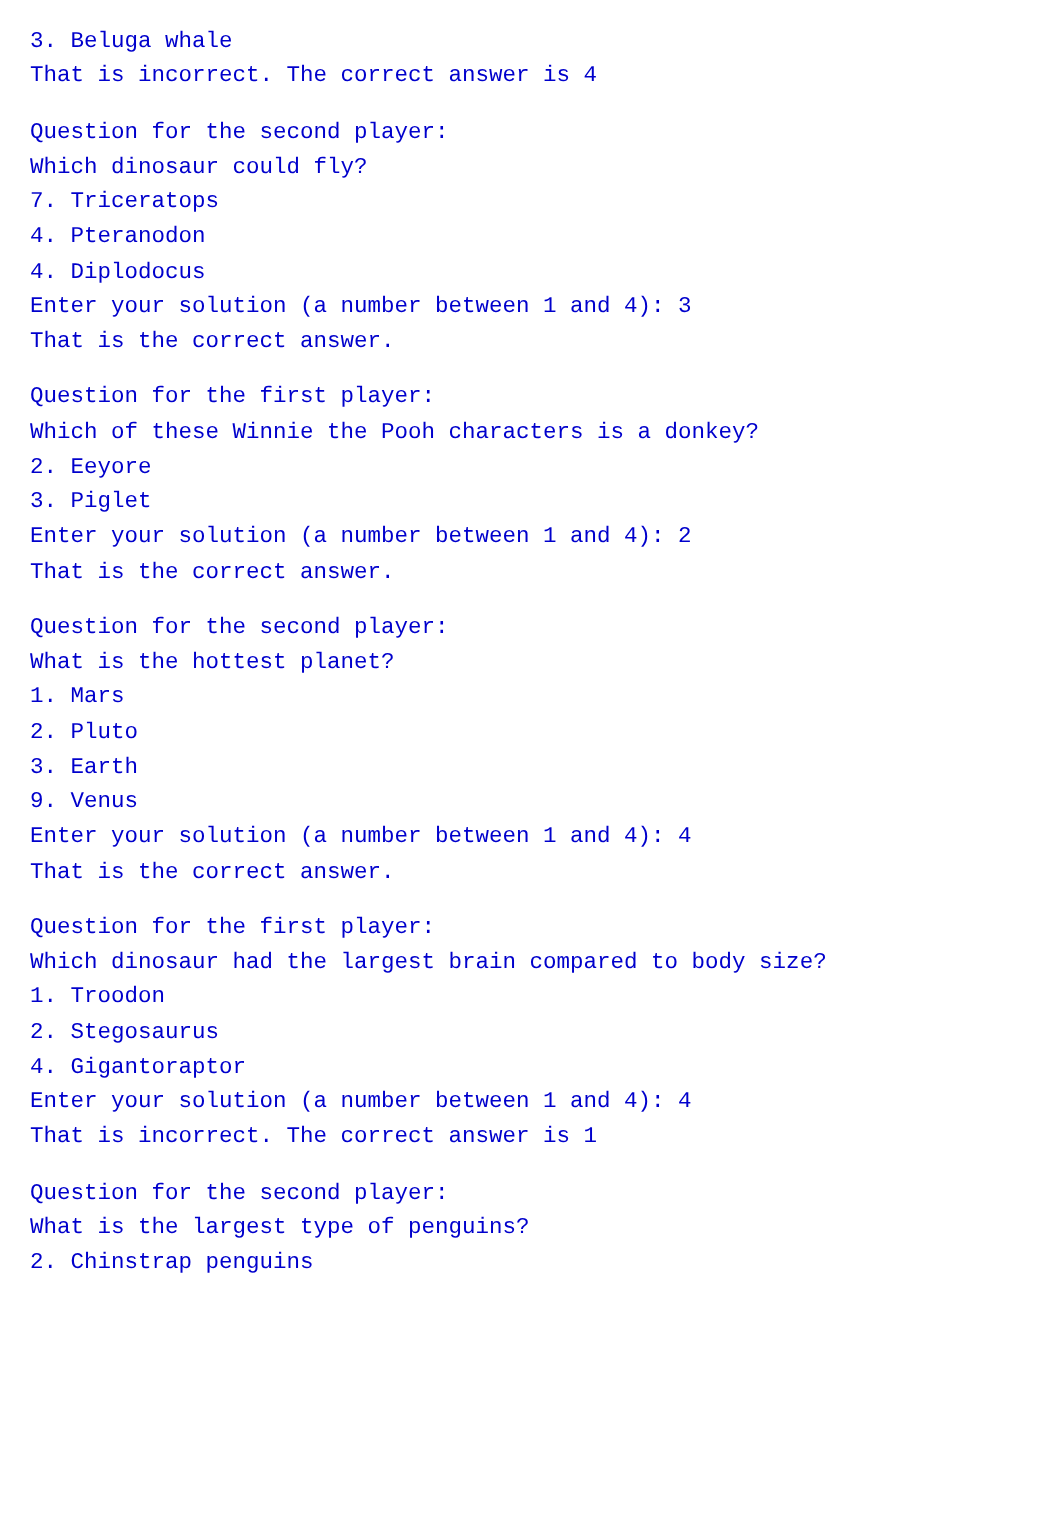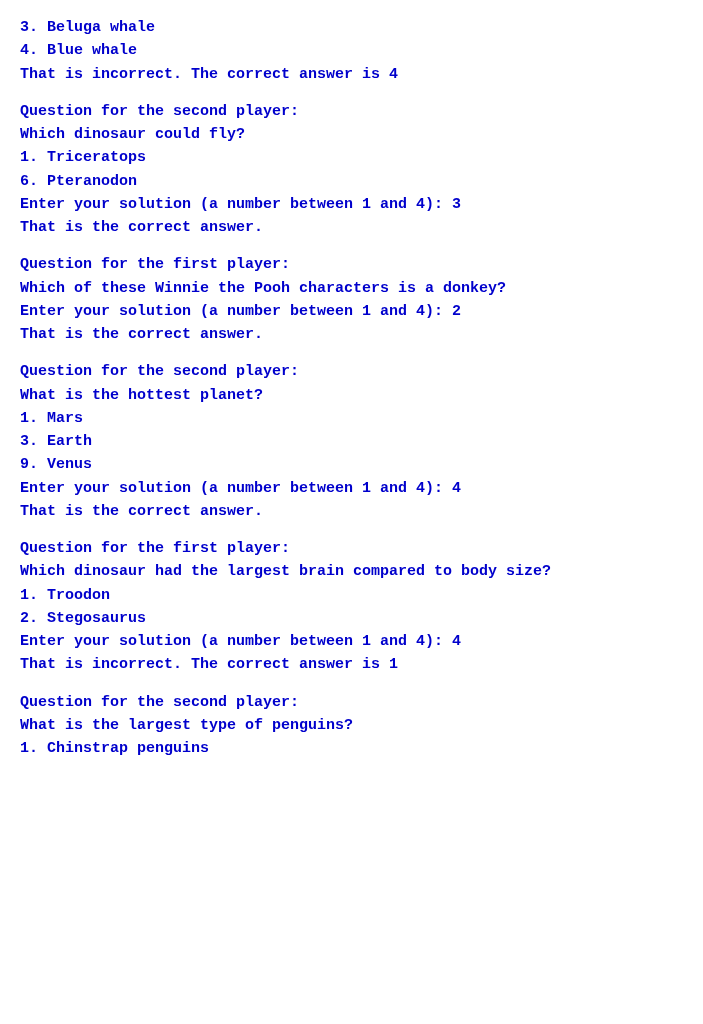--- a/index.html
+++ b/index.html
@@ -1,19 +1,18 @@
 <!DOCTYPE html>
 <html><head>
   <meta charset="utf-8">
   <style>
     * {
       margin: 0;
       padding: 0;
       box-sizing: border-box;
-      font-weight: bold;
     }
     body {
       background: #ffffff;
       font-family: 'Courier New', Courier, monospace;
       font-size: 15px;
       color: #0000cc;
       padding: 16px 20px;
       width: 703px;
       min-height: 1024px;
     }
@@ -23,46 +22,50 @@
     }
     .spacer {
       height: 14px;
     }
   </style>
 </head>
 <body>
 
 <div id="app">
     <div class="line">3. Beluga whale</div>
-    <div class="line">4. Blue whale</div>
     <div class="line">That is incorrect. The correct answer is 4</div>
     <div class="spacer"></div>
     <div class="line">Question for the second player:</div>
     <div class="line">Which dinosaur could fly?</div>
-    <div class="line">1. Triceratops</div>
-    <div class="line">6. Pteranodon</div>
+    <div class="line">7. Triceratops</div>
+    <div class="line">4. Pteranodon</div>
+    <div class="line">4. Diplodocus</div>
     <div class="line">Enter your solution (a number between 1 and 4): 3</div>
     <div class="line">That is the correct answer.</div>
     <div class="spacer"></div>
     <div class="line">Question for the first player:</div>
     <div class="line">Which of these Winnie the Pooh characters is a donkey?</div>
+    <div class="line">2. Eeyore</div>
+    <div class="line">3. Piglet</div>
     <div class="line">Enter your solution (a number between 1 and 4): 2</div>
     <div class="line">That is the correct answer.</div>
     <div class="spacer"></div>
     <div class="line">Question for the second player:</div>
     <div class="line">What is the hottest planet?</div>
     <div class="line">1. Mars</div>
+    <div class="line">2. Pluto</div>
     <div class="line">3. Earth</div>
     <div class="line">9. Venus</div>
     <div class="line">Enter your solution (a number between 1 and 4): 4</div>
     <div class="line">That is the correct answer.</div>
     <div class="spacer"></div>
     <div class="line">Question for the first player:</div>
     <div class="line">Which dinosaur had the largest brain compared to body size?</div>
     <div class="line">1. Troodon</div>
     <div class="line">2. Stegosaurus</div>
+    <div class="line">4. Gigantoraptor</div>
     <div class="line">Enter your solution (a number between 1 and 4): 4</div>
     <div class="line">That is incorrect. The correct answer is 1</div>
     <div class="spacer"></div>
     <div class="line">Question for the second player:</div>
     <div class="line">What is the largest type of penguins?</div>
-    <div class="line">1. Chinstrap penguins</div>
+    <div class="line">2. Chinstrap penguins</div>
   </div>
 
 </body></html>

